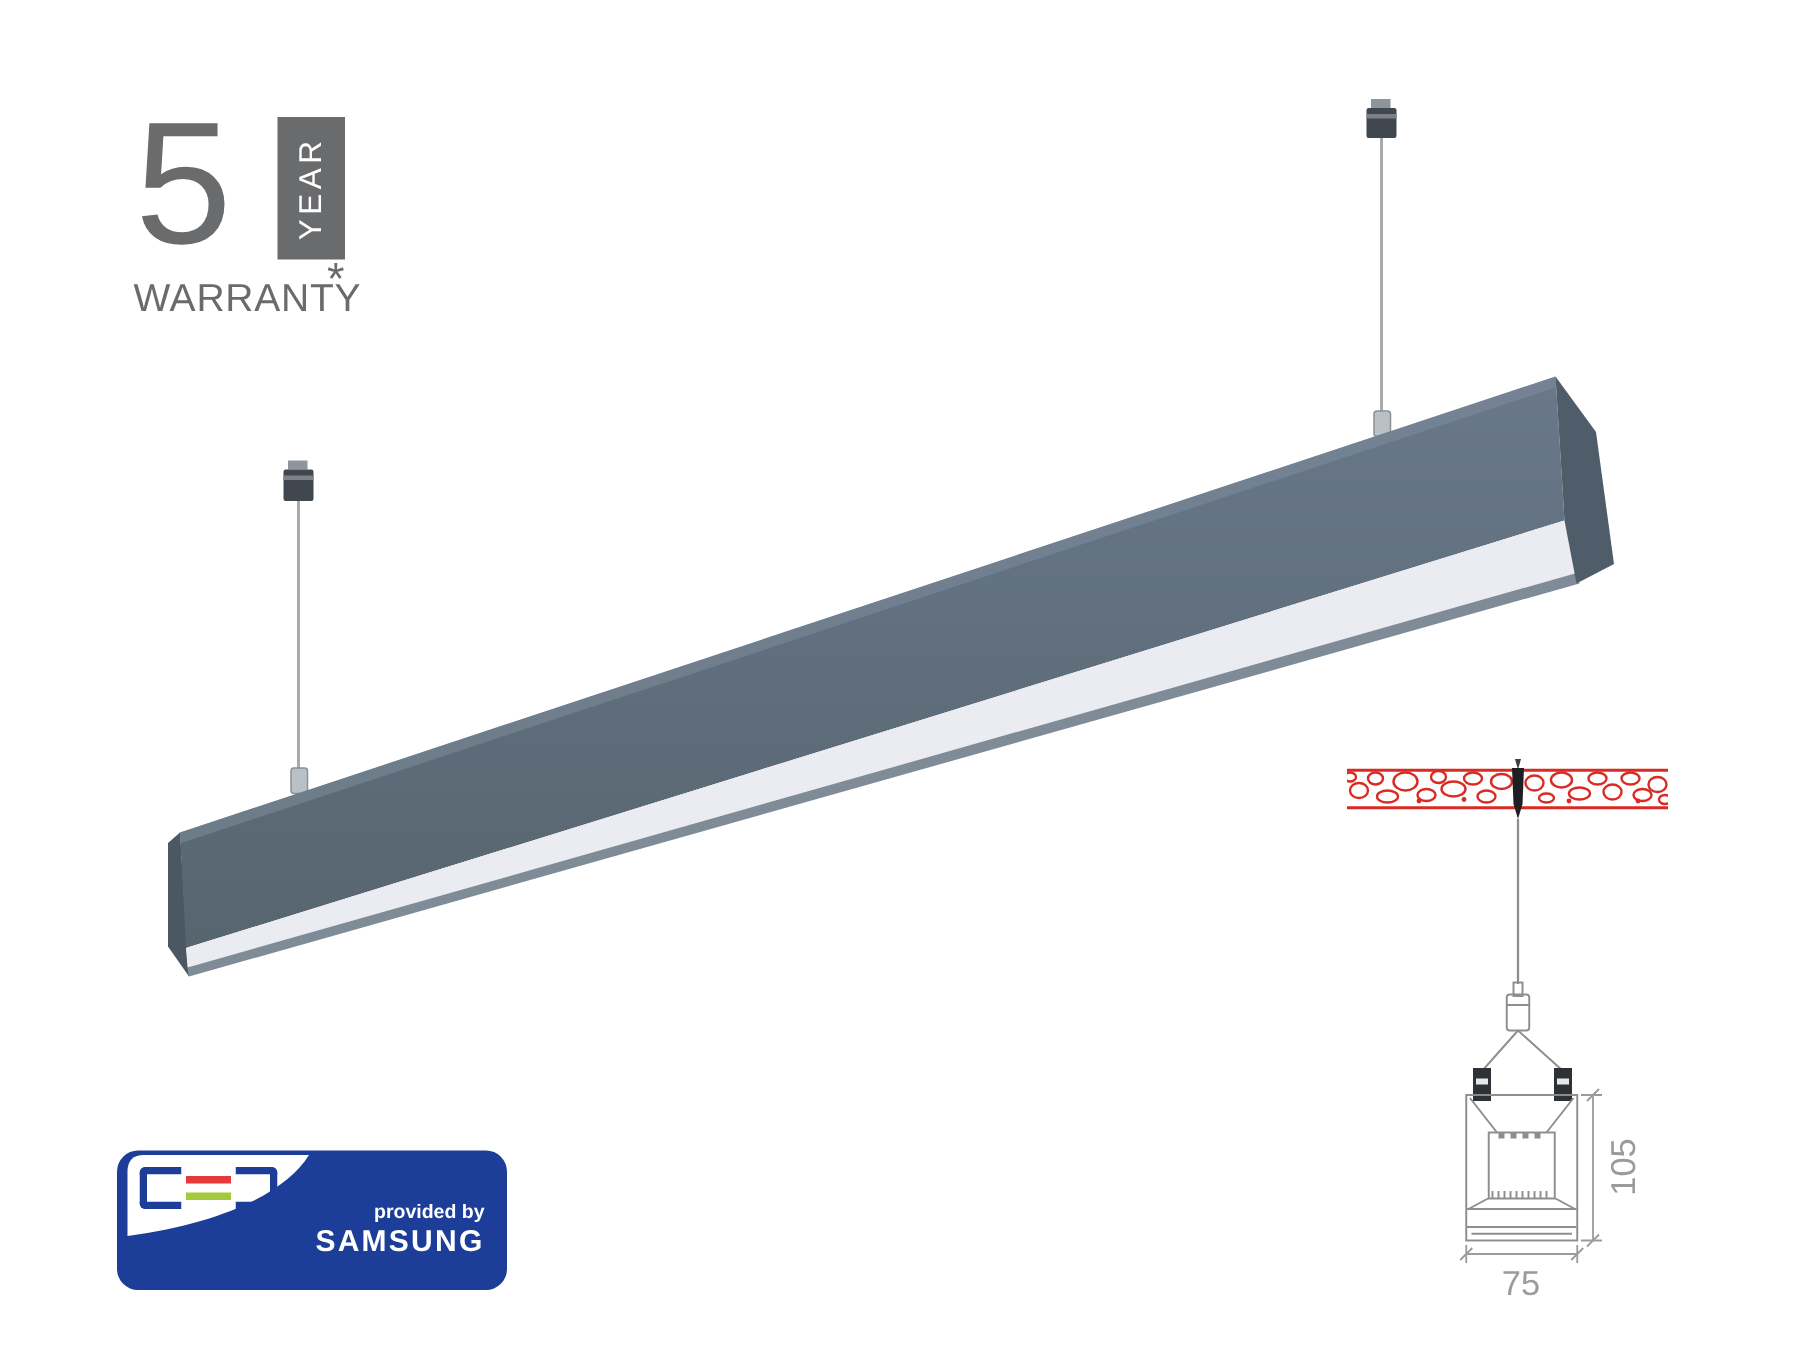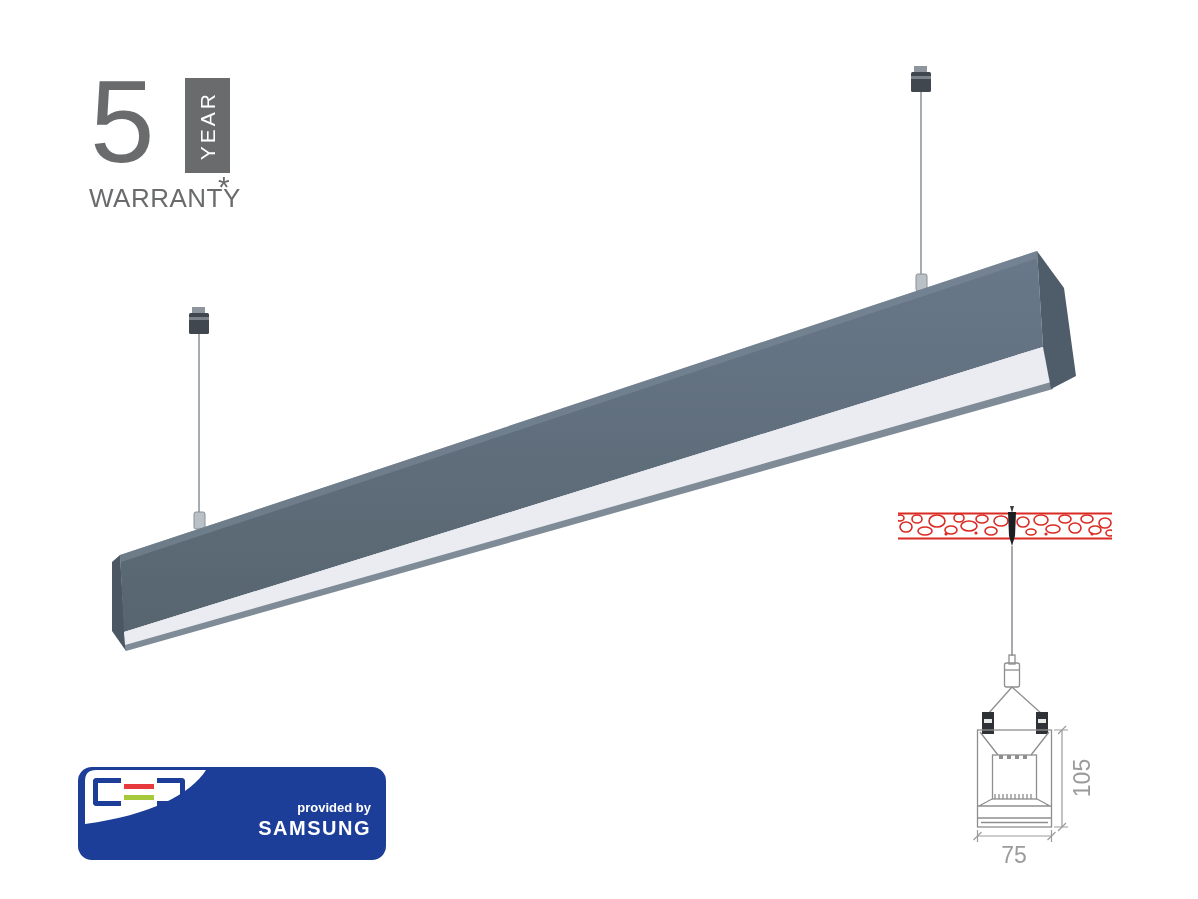--- a/index.html
+++ b/index.html
@@ -27,21 +27,21 @@
 
   
   .warranty-badge{position:absolute;left:88px;top:70px;width:160px;height:150px;color:var(--warranty-gray)}
   .w-number{position:absolute;left:2px;top:-6px;font-size:116px;line-height:1;font-weight:400;letter-spacing:-2px}
   .w-yearbox{position:absolute;left:97px;top:8px;width:45px;height:95px;background:var(--warranty-gray);display:flex;align-items:center;justify-content:center}
   .w-year{color:#fff;font-size:21px;font-weight:400;letter-spacing:3px;writing-mode:vertical-rl;transform:rotate(180deg)}
   .w-label{position:absolute;left:1px;top:113px;font-size:26px;letter-spacing:.5px}
   .w-star{position:absolute;left:130px;top:100px;font-size:30px}
 
   
-  .samsung-badge{position:absolute;left:78px;top:767px;width:308px;height:93px;background:var(--badge-blue);border-radius:14px}
+  .samsung-badge{position:absolute;left:78px;top:767px;width:260px;height:93px;background:var(--badge-blue);border-radius:14px}
   .swoosh{position:absolute;left:0;top:0}
   .led-logo{position:absolute;left:15px;top:10px;width:100px;height:30px}
   .led-l,.led-d{position:absolute;top:1px;width:28px;height:28px;border:5px solid var(--badge-blue)}
   .led-l{left:0;border-right:none;border-radius:4px 0 0 4px}
   .led-d{left:64px;border-left:none;border-radius:0 4px 4px 0}
   .led-bar{position:absolute;left:31px;width:30px;height:5px}
   .led-bar.red{top:7px;background:var(--led-red)}
   .led-bar.green{top:18px;background:var(--led-green)}
   .provided{position:absolute;right:15px;top:34px;color:#fff;font-size:13px;font-weight:700;line-height:14px}
   .brand{position:absolute;right:15px;top:48px;color:#fff;font-size:20px;font-weight:700;letter-spacing:1.5px;line-height:27px}

